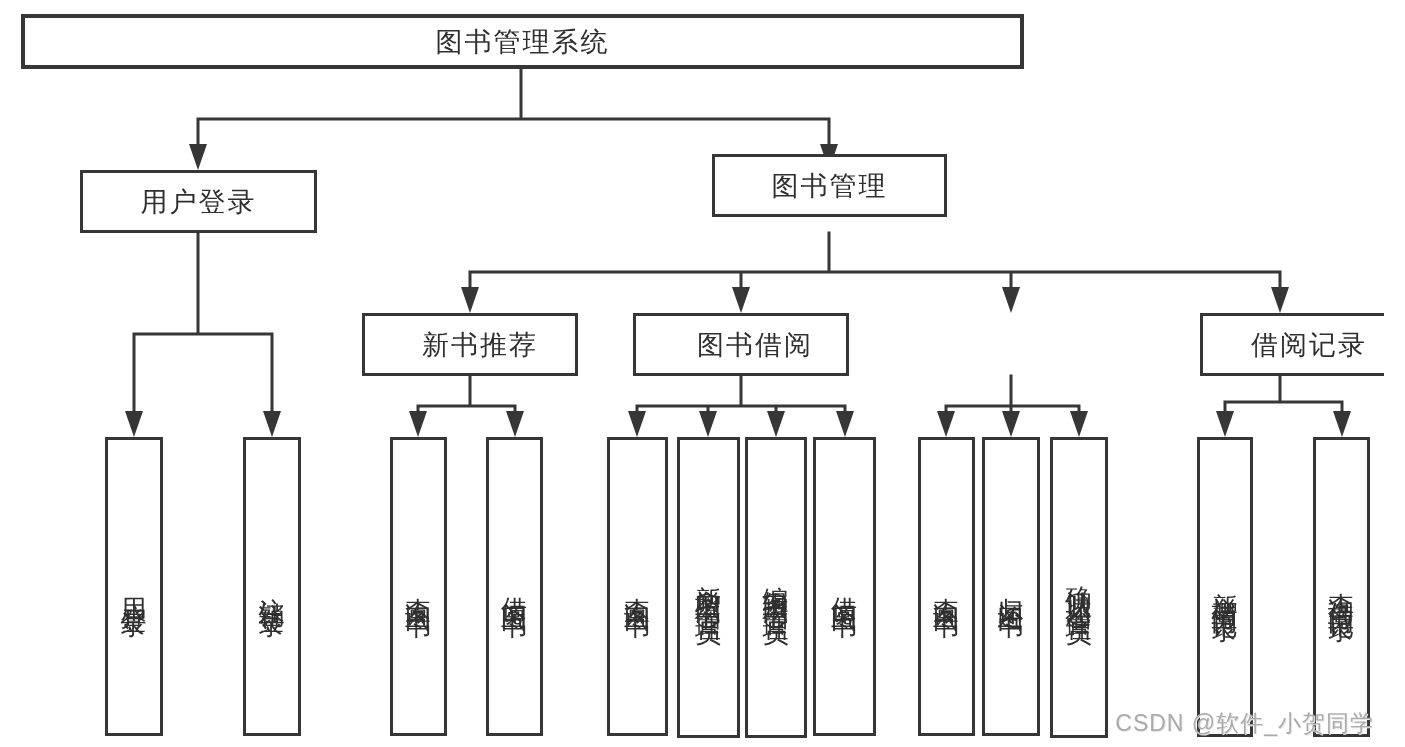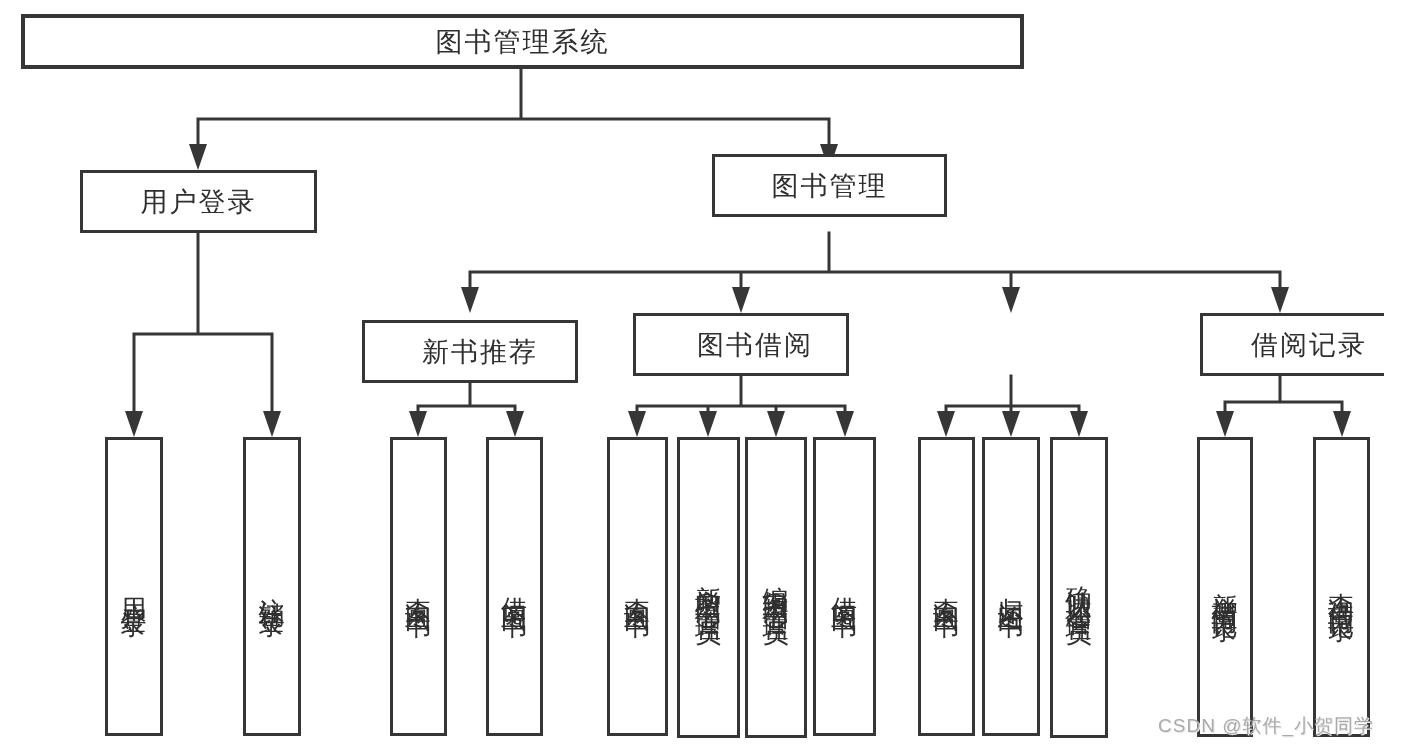--- a/index.html
+++ b/index.html
@@ -55,21 +55,21 @@
     font-size: 26px;
     letter-spacing: 5px;
     line-height: 1;
     white-space: nowrap;
   }
 
   .watermark {
     position: absolute;
     right: 10px;
     bottom: 8px;
-    font-size: 19px;
+    font-size: 23px;
     color: var(--watermark);
     letter-spacing: 1px;
     text-shadow: 1px 1px 0 #e8e8e8;
     white-space: nowrap;
   }
 </style>
 </head>
 <body>
 
 <div class="canvas">
@@ -114,21 +114,21 @@
     <span class="h-label">图书管理系统</span>
   </div>
 
   <div class="node" style="left:80px; top:170px; width:237px; height:63px;">
     <span class="h-label">用户登录</span>
   </div>
   <div class="node" style="left:712px; top:154px; width:235px; height:63px;">
     <span class="h-label">图书管理</span>
   </div>
 
-  <div class="node" style="left:362px; top:320px; width:216px; height:63px;padding-left:20px;">
+  <div class="node" style="left:362px; top:313px; width:216px; height:63px;padding-left:20px;">
     <span class="h-label">新书推荐</span>
   </div>
   <div class="node" style="left:633px; top:313px; width:216px; height:63px;padding-left:28px;">
     <span class="h-label">图书借阅</span>
   </div>
   <div class="node" style="left:1172px; top:313px; width:218px; height:63px;margin-left:28px;">
     <span class="h-label">借阅记录</span>
   </div>
 
   <div class="node leaf" style="left:105px; top:437px; width:58px; height:299px;">

